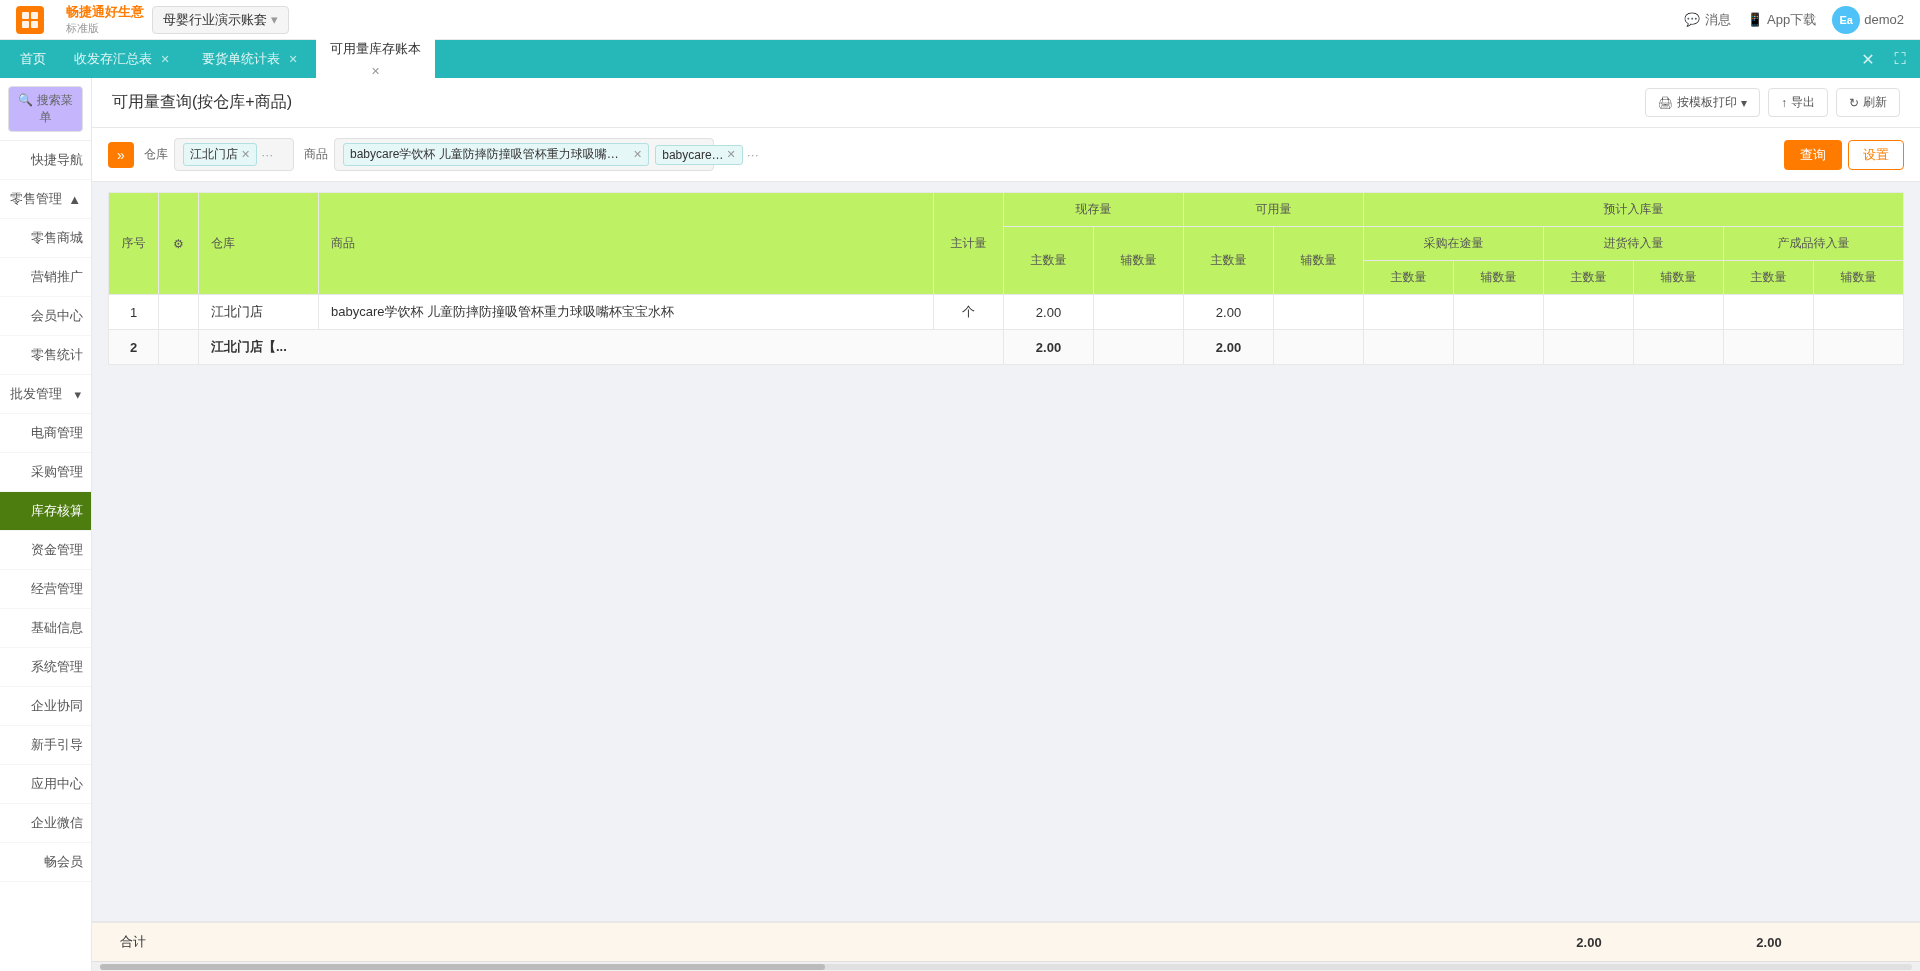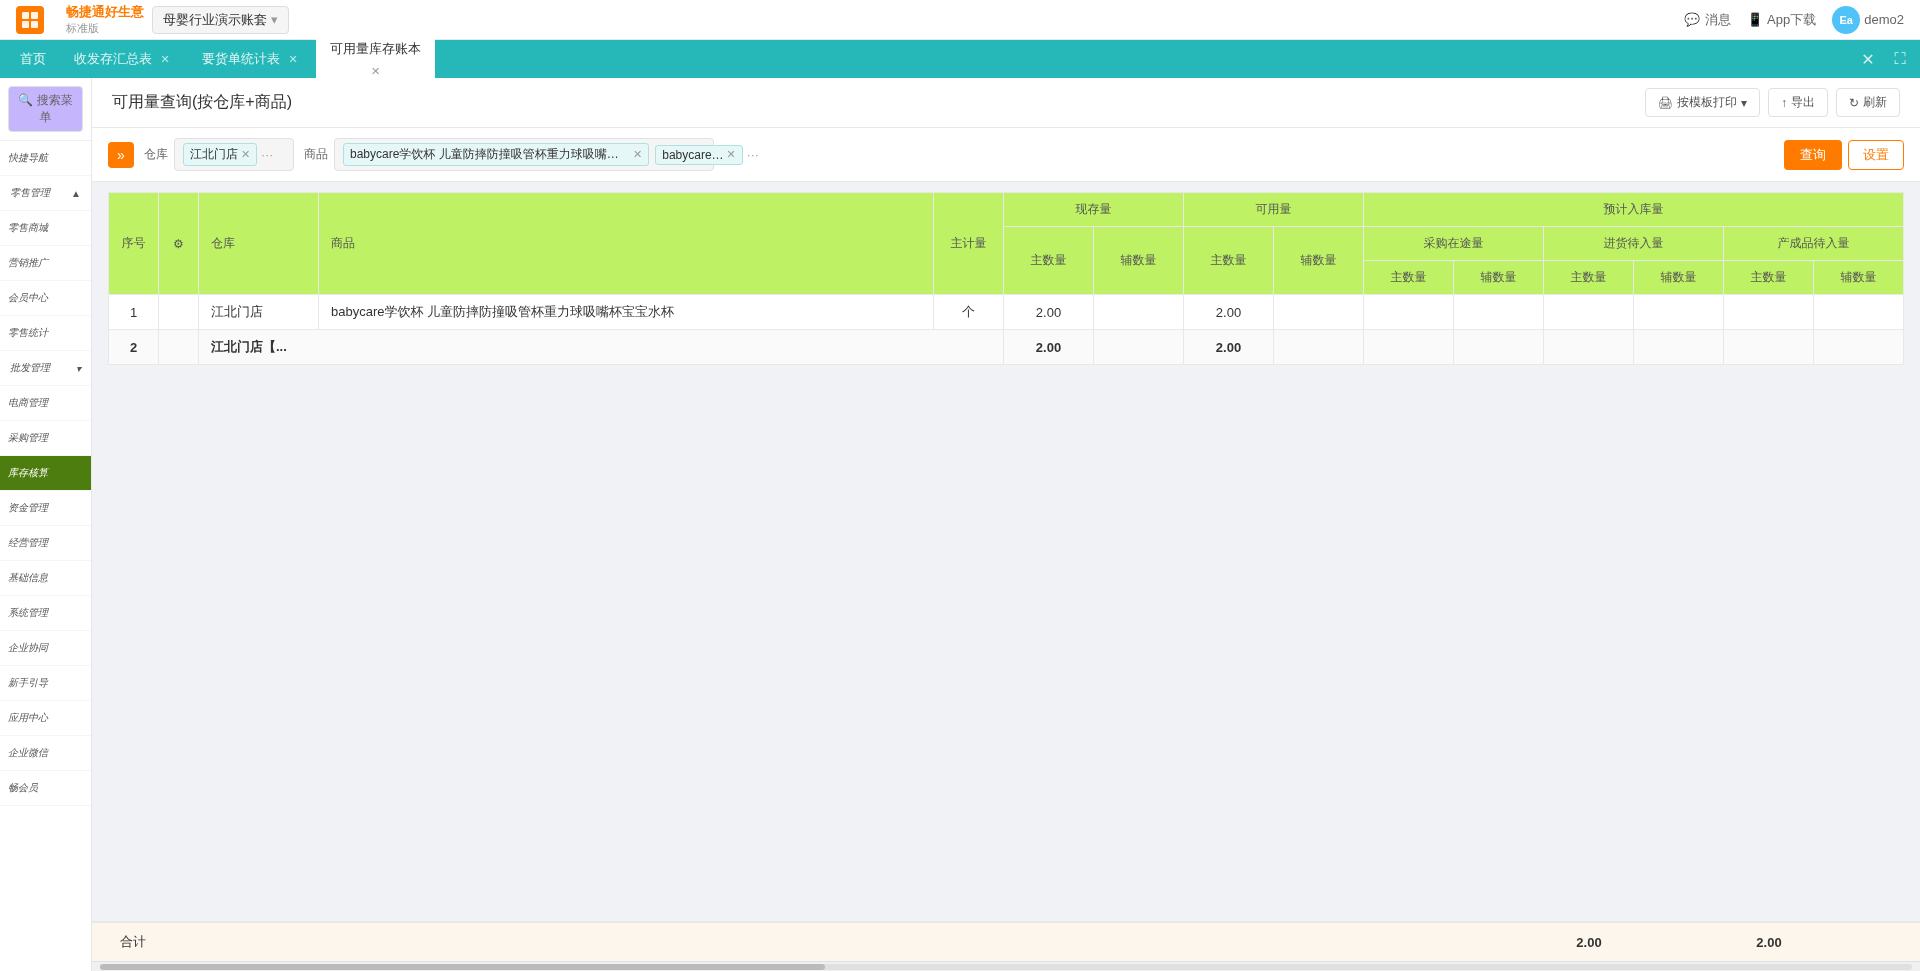--- a/index.html
+++ b/index.html
@@ -163,26 +163,25 @@
       border: 1px solid #e0e0e0;
       border-radius: 4px;
       padding: 5px 8px;
       font-size: 12px;
       color: #666;
       cursor: pointer;
       text-align: center;
     }
     .sidebar-nav-item {
       padding: 10px 8px;
-      text-align: left;
-      cursor: pointer;
-      font-size: 10px;
+      text-align: right;
+      cursor: pointer;
+      font-size: 13px;
       color: #555;
       border-bottom: 1px solid #f5f5f5;
-      font-style: italic;
     }
     .sidebar-nav-item.active {
       background: #4d7c0f;
       color: #fff;
     }
     .sidebar-nav-item.has-arrow {
       display: flex;
       align-items: center;
       justify-content: space-between;
       padding: 10px 10px;

